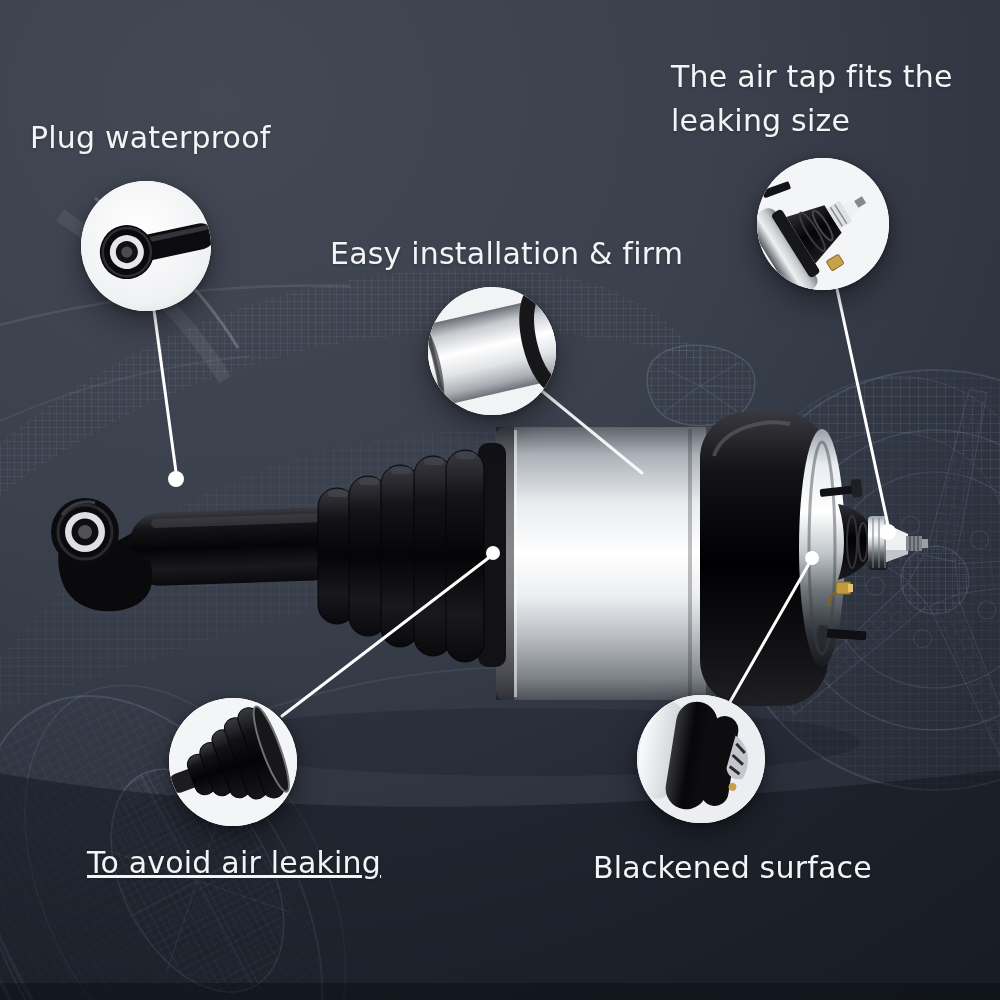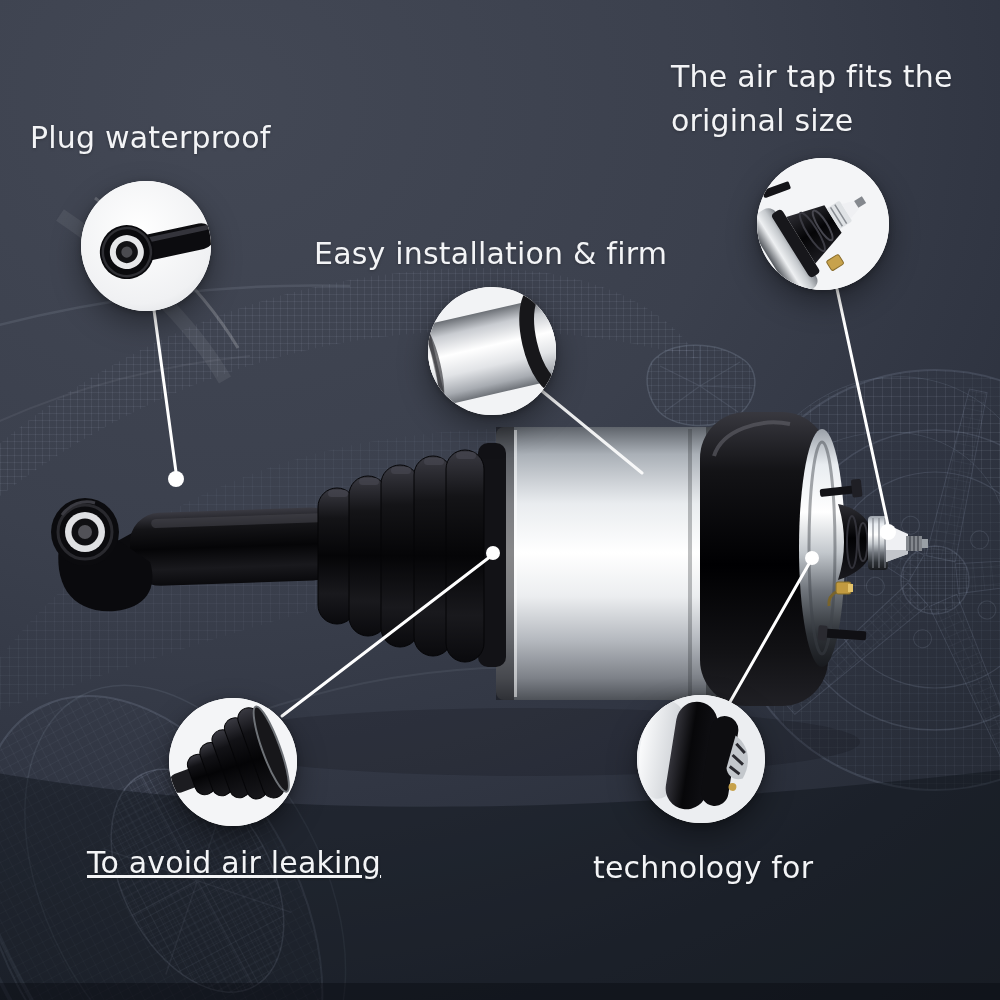--- a/index.html
+++ b/index.html
@@ -351,28 +351,28 @@
       </g>
     </svg>
   </div>
 
   <div class="label" style="left:30px;top:116px;">
     <span class="ln">Plug waterproof</span>
   </div>
 
   <div class="label" style="left:671px;top:55px;">
     <span class="ln">The air tap fits the</span>
-    <span class="ln">original size</span>
-  </div>
-
-  <div class="label" style="left:314px;top:232px;text-align:center;">
+    <span class="ln">leaking size</span>
+  </div>
+
+  <div class="label" style="left:330px;top:232px;text-align:center;">
     <span class="ln">Easy installation &amp; firm</span>
   </div>
 
   <div class="label" style="left:87px;top:841px;text-decoration:underline;">
     <span class="ln">To avoid air leaking</span>
   </div>
 
   <div class="label" style="left:593px;top:846px;">
-    <span class="ln">technology for</span>
+    <span class="ln">Blackened surface</span>
   </div>
 
 </div>
 
 </body></html>

